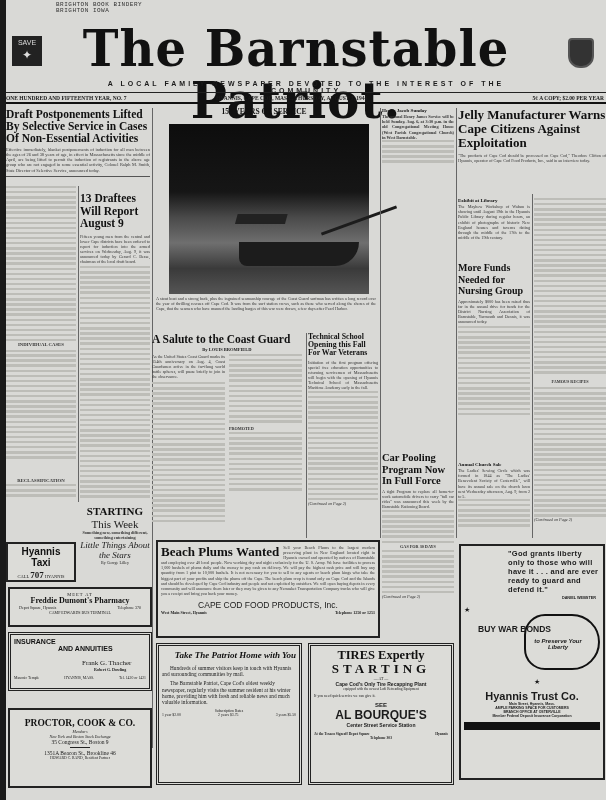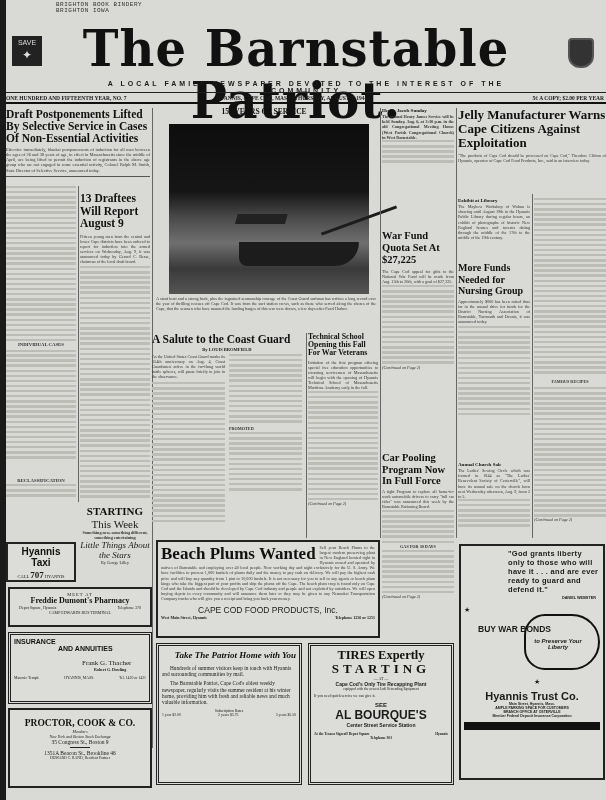--- a/index.html
+++ b/index.html
@@ -123,21 +123,21 @@
   <div class="ad-box" style="left:2px;top:587px;width:144px;height:40px;text-align:center;">
     <div style="font-size:4.5px;letter-spacing:1px;">MEET AT</div>
     <div class="head" style="font-size:8px;">Freddie Dumont's Pharmacy</div>
     <div style="font-size:4px;display:flex;justify-content:space-between;padding:0 6px;">
         <span>Depot Square, Hyannis</span>
         <span>Telephone 370</span>
       </div>
     <div style="font-size:4px;">CAMP EDWARDS BUS TERMINAL</div>
   </div>
 
-  <div class="ad-box dashed" style="left:2px;top:632px;width:144px;height:72px;">
+  <div class="ad-box dashed" style="left:2px;top:632px;width:144px;height:59px;">
     <div class="sans head" style="font-size:7px;">INSURANCE</div>
     <div class="sans head" style="font-size:7px;margin-left:44px;">AND ANNUITIES</div>
     <div style="font-size:7px;margin-left:68px;margin-top:6px;">Frank G. Thacher</div>
     <div style="font-size:4px;margin-left:80px;font-weight:bold;">Robert G. Dowling</div>
     <div style="font-size:3.8px;display:flex;justify-content:space-between;margin-top:4px;">
         <span>Masonic Temple</span>
         <span>HYANNIS, MASS.</span>
         <span>Tel. 1420 or 1421</span>
       </div>
   </div>
@@ -179,26 +179,20 @@
       </div>
     </div>
   </div>
 
   <div class="col" style="left:376px;top:108px;width:72px;height:62px;">
     <div class="head" style="font-size:5px;">Henry Jacob Sunday</div>
     <div class="body-text" style="font-weight:bold;margin-top:1px;">The annual Henry James Service will be held Sunday, Aug. 6, at 3:30 p.m. in the old Congregational Meeting House (West Parish Congregational Church) in West Barnstable.</div>
     <div class="filler-lines" style="height:24px;"></div>
   </div>
 
-  <div class="col" style="left:376px;top:230px;width:72px;height:150px;">
-    <div class="head" style="font-size:10.5px;line-height:12px;">War Fund Quota Set At $27,225</div>
-    <div class="body-text" style="margin-top:3px;">The Cape Cod appeal for gifts to the National War Fund will be made from Aug. 13th to 26th, with a goal of $27,225.</div>
-    <div class="filler-lines" style="height:80px;margin-top:1px;"></div>
-    <div class="body-text" style="font-style:italic;">(Continued on Page 2)</div>
-  </div>
 
   <div class="col" style="left:302px;top:333px;width:70px;height:200px;">
     <div class="head" style="font-size:7.8px;">Technical School Opening this Fall For War Veterans</div>
     <div class="body-text" style="margin-top:2px;">Initiation of the first program offering special free education opportunities to returning servicemen of Massachusetts will begin with the opening of Hyannis Technical School of Massachusetts Maritime Academy early in the fall.</div>
     <div class="filler-lines" style="height:110px;margin-top:1px;"></div>
     <div class="body-text" style="font-style:italic;">(Continued on Page 2)</div>
   </div>
   <div class="vrule" style="left:300px;top:333px;height:205px;"></div>
   <div class="vrule" style="left:374px;top:108px;height:430px;"></div>
 
@@ -236,21 +230,21 @@
   </div>
 
   <div class="col" style="left:528px;top:198px;width:72px;height:340px;">
     <div class="filler-lines" style="height:178px;"></div>
     <div class="body-text center" style="font-weight:bold;margin:3px 0;">FAMOUS RECIPES</div>
     <div class="filler-lines" style="height:130px;"></div>
     <div class="body-text" style="font-style:italic;">(Continued on Page 2)</div>
   </div>
 
   <div class="ad-box" style="left:150px;top:540px;width:224px;height:98px;">
-    <div class="head" style="font-size:17px;float:left;margin-right:4px;">Beach Plums Wanted</div>
+    <div class="head" style="font-size:13px;float:left;margin-right:4px;">Beach Plums Wanted</div>
     <div class="body-text" style="font-size:4.2px;">Sell your Beach Plums to the largest modern preserving plant in New England located right in Hyannis owned and operated by natives of Barnstable and employing over 40 local people. Now working day and night exclusively for the U. S. Army. We have facilities to process 1,000 bushels of plums daily and the money to pay cash on delivery. We will pay the highest cash price and will buy any quantity from 1 pint to 10,000 bushels. It is not necessary for you to sell to any agents or beach plum kings who take the biggest part of your profits and ship the plums off the Cape. The beach plum crop is found only on Cape Cod and the Islands and should be developed by Cape Cod industry and people and not exploited by outsiders. We will open buying depots in every community and will announce them later or they may be given to any Nemasket Transportation Company trucks who will give you a receipt and bring you back your money.</div>
     <div class="sans center" style="clear:both;font-size:8.5px;margin-top:4px;">CAPE COD FOOD PRODUCTS, Inc.</div>
     <div style="font-size:4px;display:flex;justify-content:space-between;font-weight:bold;">
         <span>West Main Street, Hyannis</span>
         <span>Telephone 1250 or 1251</span>
       </div>
   </div>
 
   <div class="ad-box dashed" style="left:150px;top:643px;width:146px;height:142px;">
     <div class="head center" style="font-size:9px;font-style:italic;line-height:12px;text-align:right;">Take The Patriot Home with You</div>

